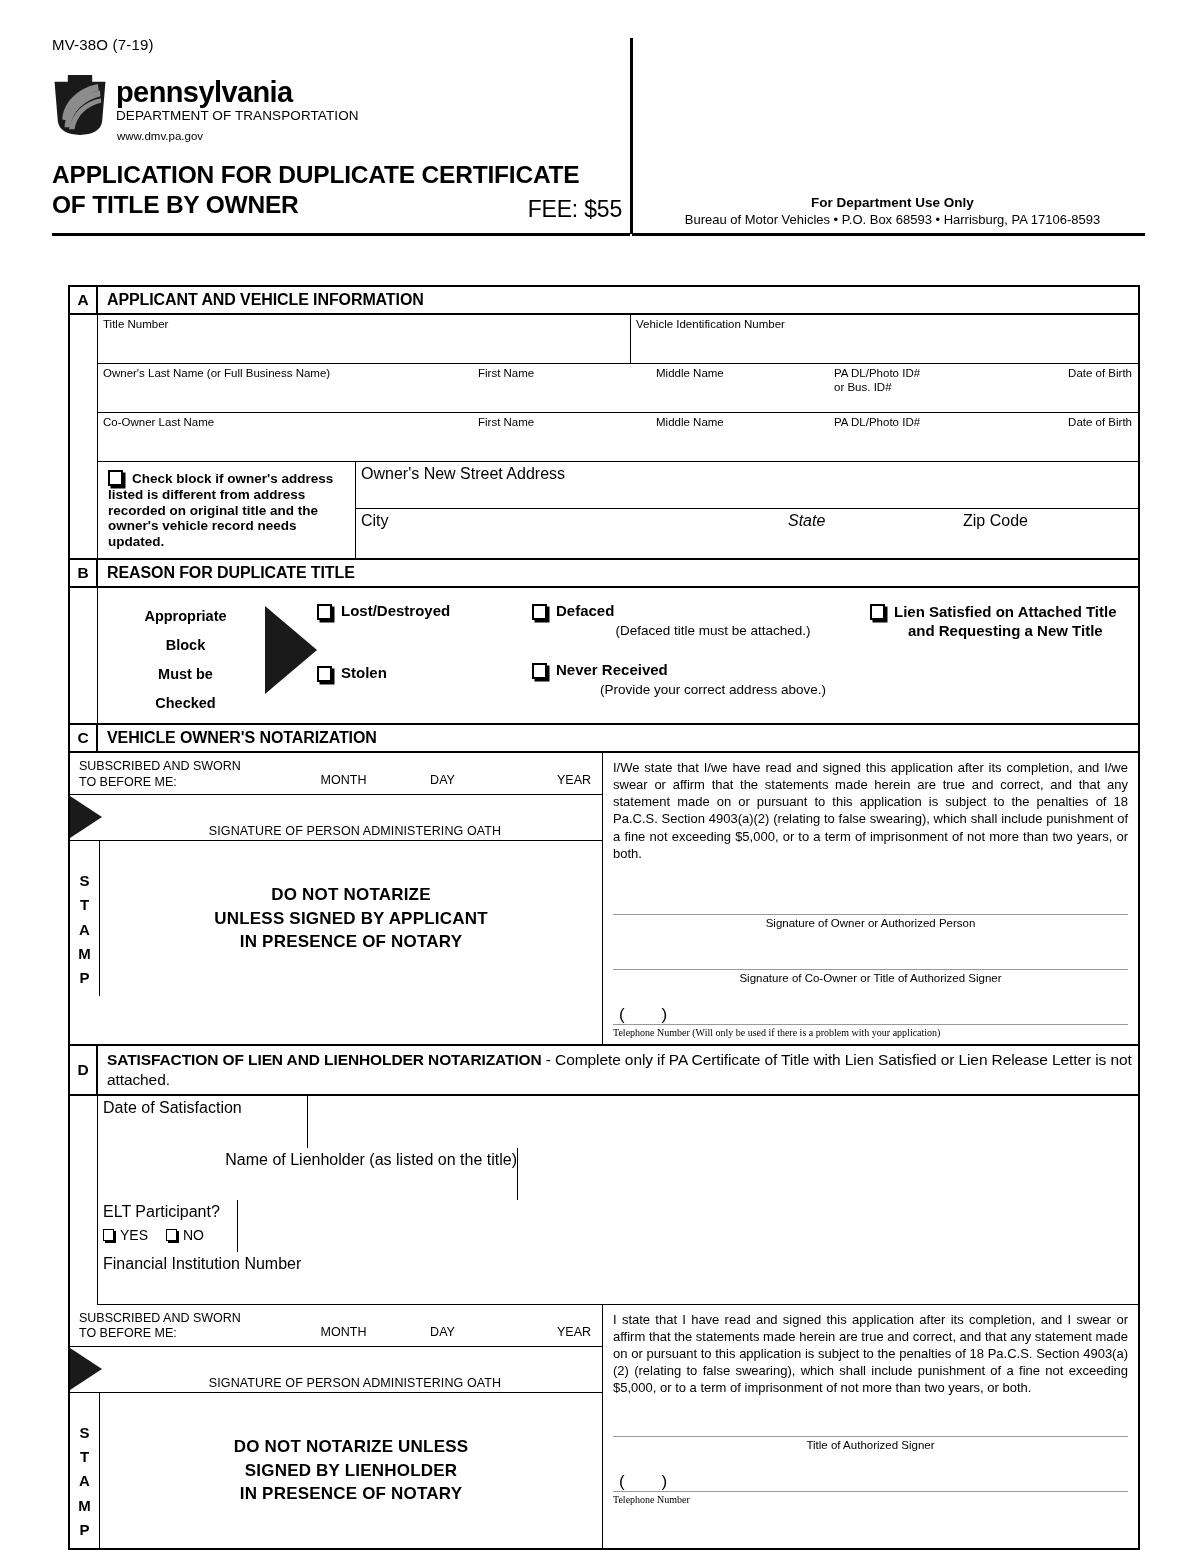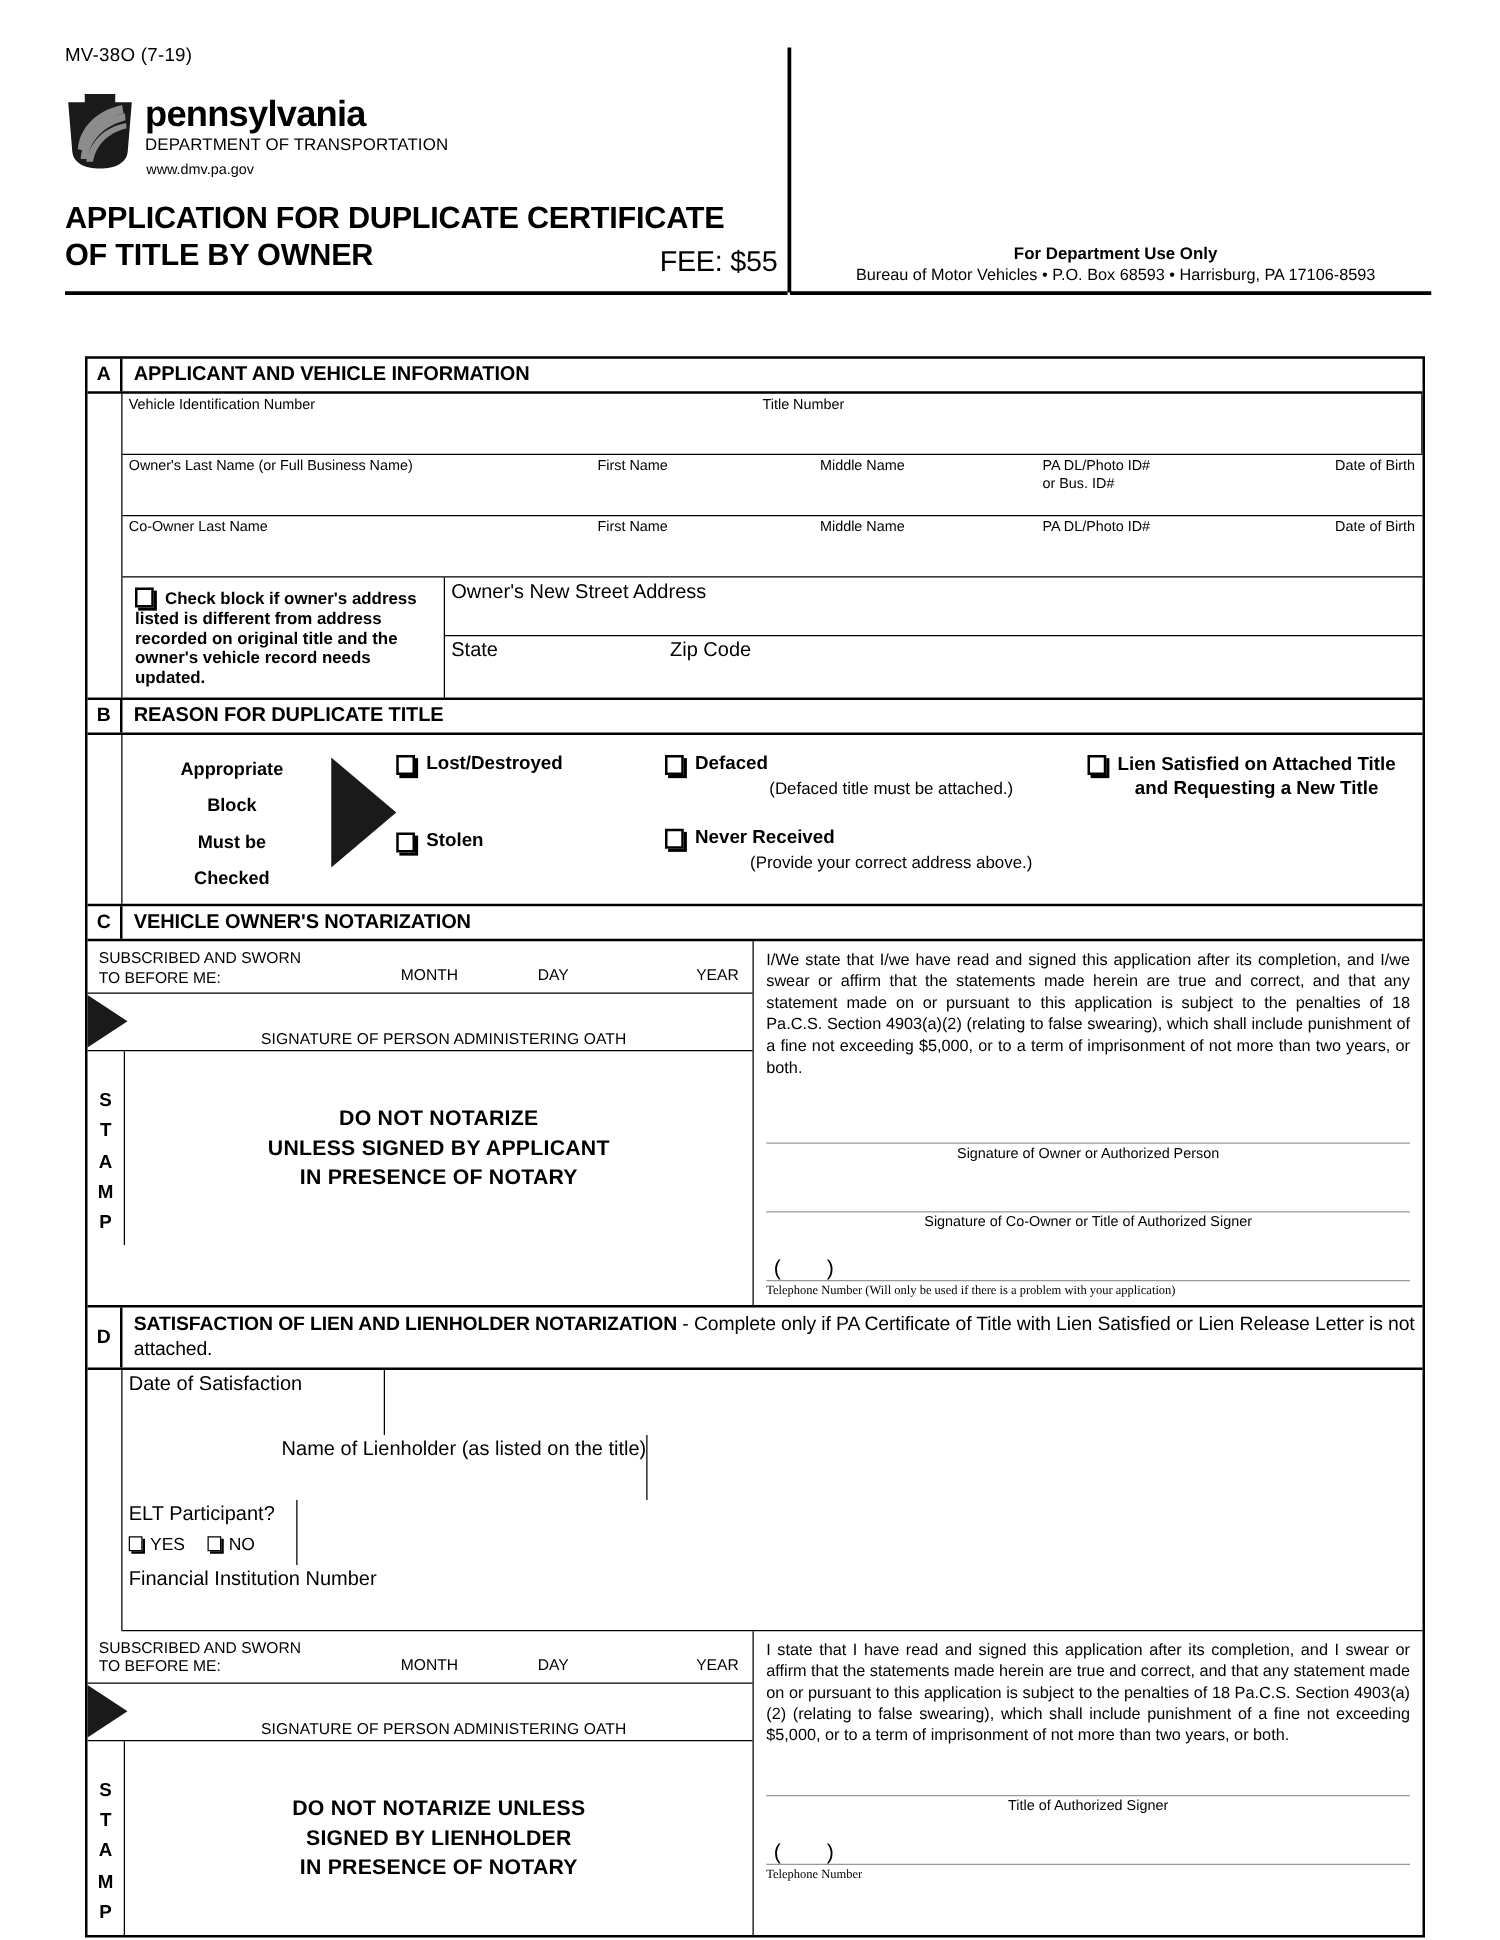--- a/index.html
+++ b/index.html
@@ -104,21 +104,21 @@
   .addr-row { display: flex; border-bottom: none; }
   .addr-note {
     width: 258px; flex: none; border-right: 1.5px solid #000;
     padding: 8px 6px 8px 10px;
     font-size: 13.5px; font-weight: bold; line-height: 1.17;
   }
   .addr-fields { flex: 1; }
   .addr-street { border-bottom: 1.5px solid #000; min-height: 47px; padding: 3px 0 0 5px; }
   .addr-city { min-height: 47px; padding: 3px 0 0 5px; display: flex; }
   .addr-city .c-city { flex: 1; }
-  .addr-city .c-state { width: 175px; }
+  .addr-city .c-state { width: 175px; font-style: italic; }
   .addr-city .c-zip { width: 175px; }
 
   
   .cbx {
     display: inline-block; width: 15px; height: 16px;
     border: 2px solid #000; background: #fff;
     box-shadow: 2.5px 2.5px 0 0 #000;
     vertical-align: -3px; margin-right: 9px;
   }
   .cbx-sm {
@@ -254,25 +254,25 @@
     <div class="sec-header">
       <div class="sec-letter">A</div>
       <div class="sec-title">APPLICANT AND VEHICLE INFORMATION</div>
     </div>
 
     <div class="body-wrap">
       <div class="body-letter-col"></div>
       <div class="body-content">
 
         <div class="frow">
+          <div class="fcell a1-title vsep">
+            <span class="lbl">Title Number</span>
+          </div>
           <div class="fcell a1-vin">
             <span class="lbl">Vehicle Identification Number</span>
-          </div>
-          <div class="fcell a1-title vsep">
-            <span class="lbl">Title Number</span>
           </div>
         </div>
 
         <div class="frow">
           <div class="fcell nm-last">
             <span class="lbl">Owner's Last Name (or Full Business Name)</span>
           </div>
           <div class="fcell nm-first">
             <span class="lbl lbl-c">First Name</span>
           </div>
@@ -308,20 +308,23 @@
 
         <div class="addr-row">
           <div class="addr-note">
             <span class="cbx"></span><span>Check block if owner's address listed is different from address recorded on original title and the owner's vehicle record needs updated.</span>
           </div>
           <div class="addr-fields">
             <div class="addr-street">
               <span class="lbl">Owner's New Street Address</span>
             </div>
             <div class="addr-city">
+              <div class="c-city">
+                <span class="lbl">City</span>
+              </div>
               <div class="c-state">
                 <span class="lbl">State</span>
               </div>
               <div class="c-zip">
                 <span class="lbl">Zip Code</span>
               </div>
             </div>
           </div>
         </div>
 

